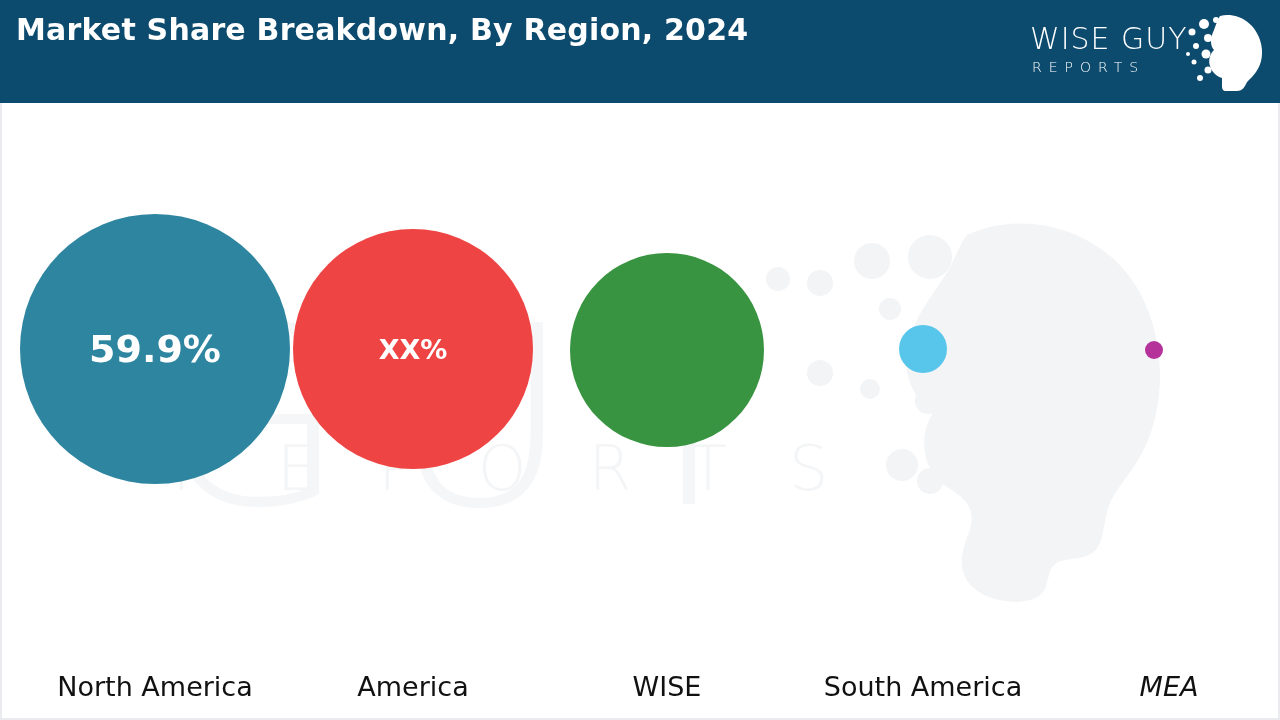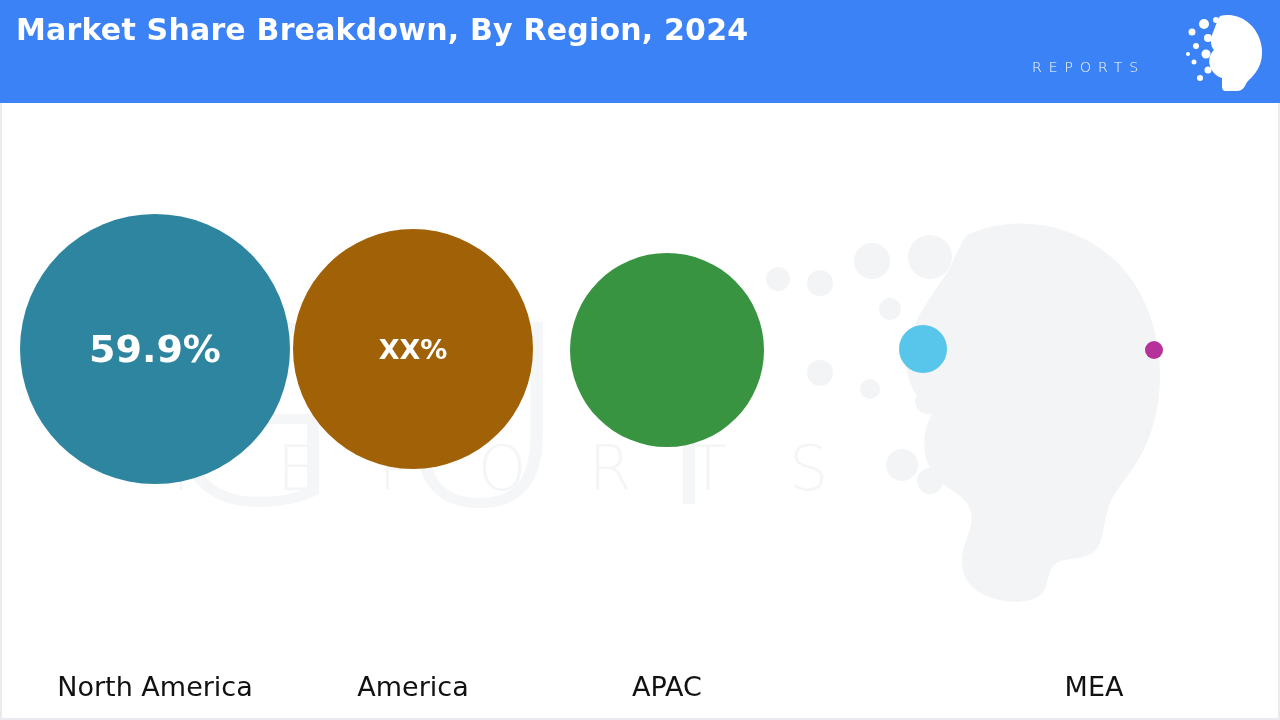--- a/index.html
+++ b/index.html
@@ -20,21 +20,21 @@
     background: #ffffff;
   }
 
   
   #header {
     position: absolute;
     left: 0;
     top: 0;
     width: 1280px;
     height: 103px;
-    background: #3b82f6;
+    background: #0c4a6e;
     box-sizing: border-box;
   }
   #header-title {
     position: absolute;
     left: 16px;
     top: 12px;
     color: #ffffff;
     font-size: 30px;
     font-weight: bold;
     letter-spacing: 0.2px;
@@ -175,20 +175,21 @@
         <circle fill="#ffffff" cx="26" cy="26" r="4"></circle>
         <circle fill="#ffffff" cx="14" cy="34" r="3"></circle>
         <circle fill="#ffffff" cx="24" cy="42" r="4.5"></circle>
         <circle fill="#ffffff" cx="12" cy="50" r="2.5"></circle>
         <circle fill="#ffffff" cx="26" cy="58" r="3.5"></circle>
         <circle fill="#ffffff" cx="18" cy="66" r="3"></circle>
         <circle fill="#ffffff" cx="34" cy="8" r="3"></circle>
         <circle fill="#ffffff" cx="6" cy="42" r="2"></circle>
         <circle fill="#ffffff" cx="34" cy="52" r="2.5"></circle>
       </svg>
+      <div id="logo-wordmark">WISE GUY</div>
       <div id="logo-subwordmark">REPORTS</div>
     </div>
   </div>
 
   <div id="chart-area">
 
     <div id="watermark">
       <div id="watermark-text-guy">GUY</div>
       <div id="watermark-text-reports">REPORTS</div>
       <svg id="watermark-head" viewBox="0 0 440 420">
@@ -222,35 +223,36 @@
           <circle cx="246" cy="292" r="20"></circle>
           <circle cx="286" cy="300" r="10"></circle>
         </g>
       </svg>
     </div>
 
     <div class="bubble" id="bubble-0" style="left:18px; top:111px; width:270px; height:270px; background:#2e85a0;">
       <span class="bubble-label">59.9%</span>
     </div>
 
-    <div class="bubble" id="bubble-1" style="left:291px; top:126px; width:240px; height:240px; background:#a16207;">
+    <div class="bubble" id="bubble-1" style="left:291px; top:126px; width:240px; height:240px; background:#ef4444;">
       <span class="bubble-label">XX%</span>
     </div>
 
     <div class="bubble" id="bubble-2" style="left:568px; top:150px; width:194px; height:194px; background:#389440;">
       <span class="bubble-label"></span>
     </div>
 
     <div class="bubble" id="bubble-3" style="left:897px; top:222px; width:48px; height:48px; background:#58c6ea;">
       <span class="bubble-label"></span>
     </div>
 
     <div class="bubble" id="bubble-4" style="left:1143px; top:238px; width:18px; height:18px; background:#b5329b;">
       <span class="bubble-label"></span>
     </div>
 
     <div class="cat-label" style="left:153px;">North America</div>
     <div class="cat-label" style="left:411px;">America</div>
-    <div class="cat-label" style="left:665px;">APAC</div>
-    <div class="cat-label" style="left:1092px;">MEA</div>
+    <div class="cat-label" style="left:665px;">WISE</div>
+    <div class="cat-label" style="left:921px;">South America</div>
+    <div class="cat-label" style="left:1167px;font-style:italic;">MEA</div>
 
   </div>
 </div>
 
 </body></html>

